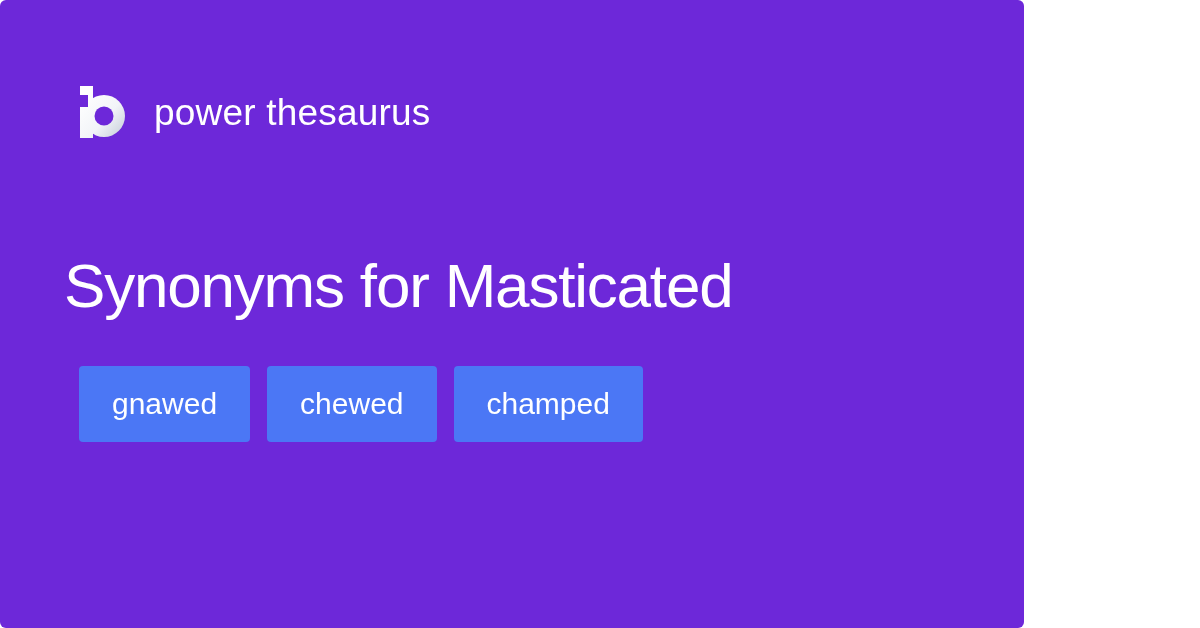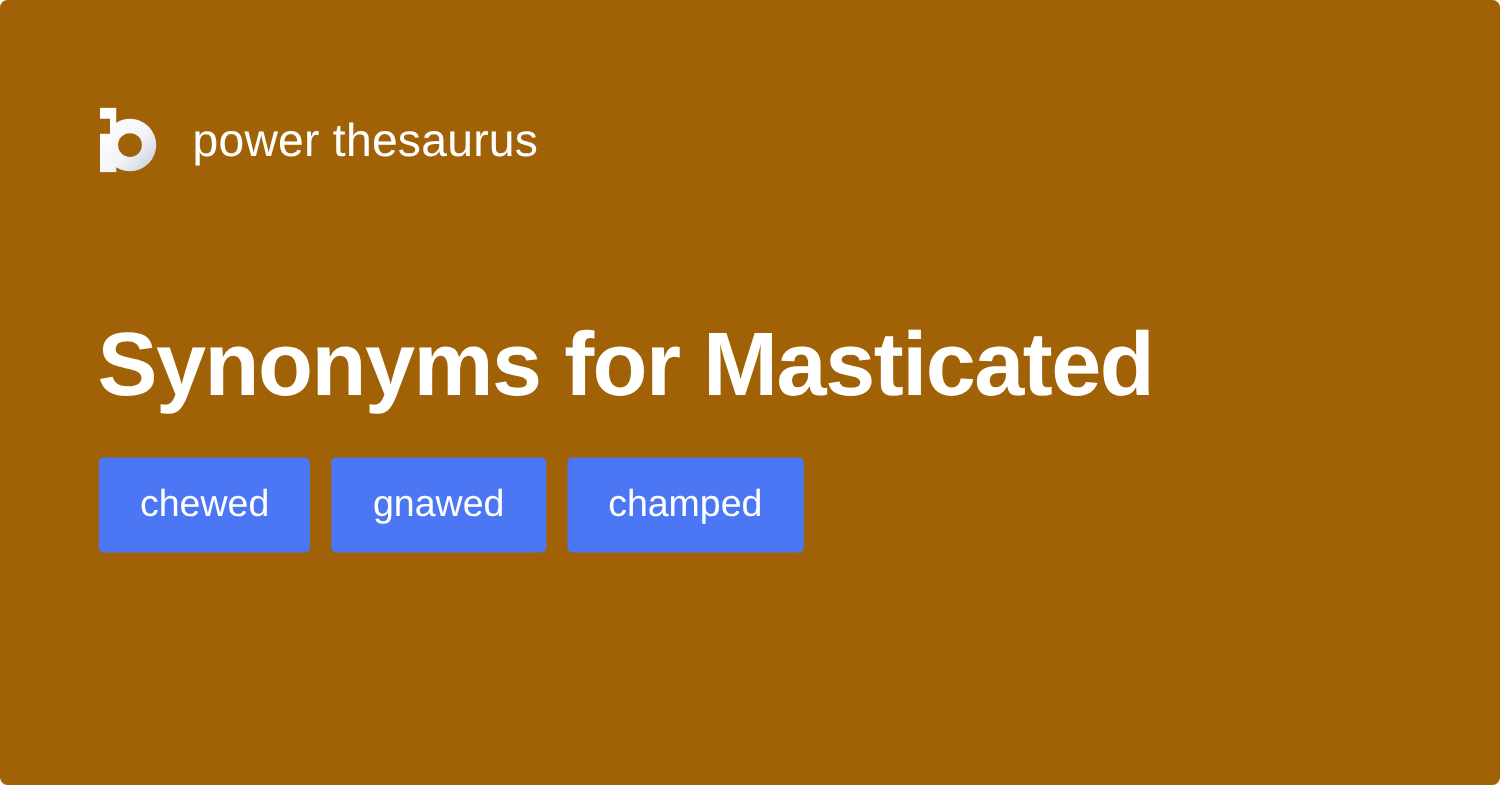--- a/index.html
+++ b/index.html
@@ -7,23 +7,23 @@
     padding: 0;
     width: 1200px;
     height: 628px;
     overflow: hidden;
     background: #ffffff;
   }
   * { box-sizing: border-box; }
 
   .page {
     position: relative;
-    width: 1200px;
+    width: 1024px;
     height: 628px;
-    background: #a16207;
+    background: #6d28d9;
     border-radius: 6px;
     font-family: "Liberation Sans", "DejaVu Sans", sans-serif;
     overflow: hidden;
   }
 
   
   .brand {
     position: absolute;
     left: 80px;
     top: 84px;
@@ -43,26 +43,26 @@
     font-size: 37px;
     font-weight: 400;
     letter-spacing: 0.2px;
     line-height: 1;
     white-space: nowrap;
   }
 
   
   .headline {
     position: absolute;
-    left: 78px;
+    left: 64px;
     top: 196px;
     width: 1060px;
     color: #ffffff;
-    font-size: 72px;
-    font-weight: 700;
+    font-size: 62px;
+    font-weight: 400;
     line-height: 96px;
     letter-spacing: -1.2px;
     white-space: nowrap;
   }
 
   
   .chips {
     position: absolute;
     left: 79px;
     top: 366px;
@@ -114,18 +114,18 @@
       <g mask="url(#bMask)">
         <rect x="0" y="0" width="46" height="52" fill="url(#bowlGrad)"></rect>
       </g>
     </svg>
     <span class="brand-name">power thesaurus</span>
   </div>
 
   <h1 class="headline">Synonyms for Masticated</h1>
 
   <div class="chips">
+    <div class="chip">gnawed</div>
     <div class="chip">chewed</div>
-    <div class="chip">gnawed</div>
     <div class="chip">champed</div>
   </div>
 
 </div>
 
 </body></html>

